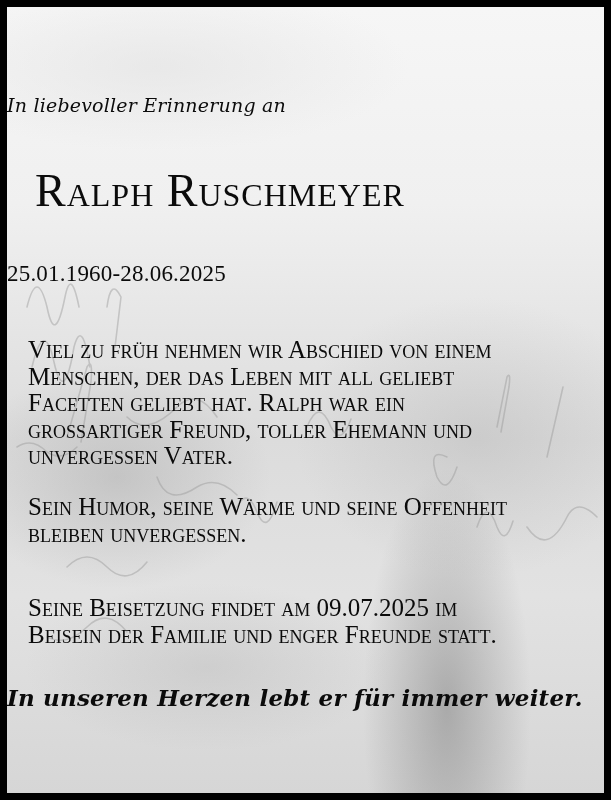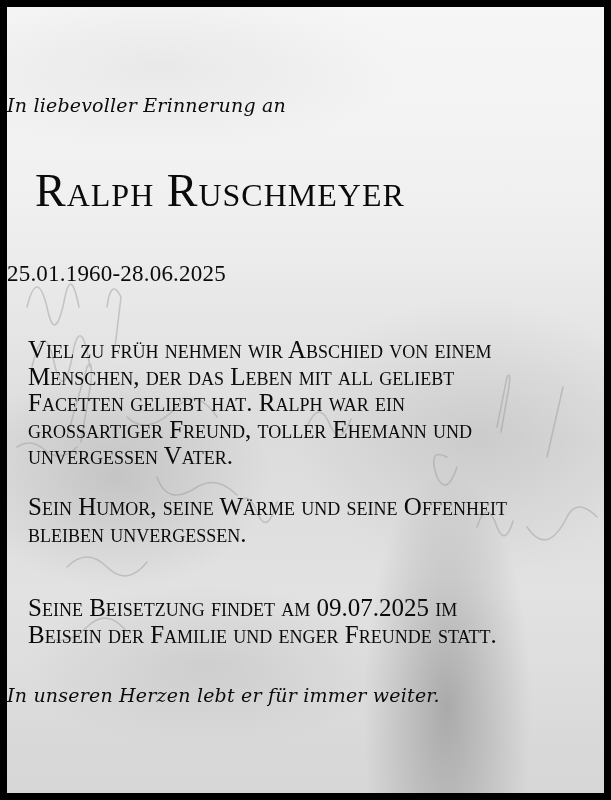--- a/index.html
+++ b/index.html
@@ -38,21 +38,21 @@
       font-family: "Liberation Serif", serif; font-size: 23px; letter-spacing: 0.2px;
     }
     .para {
       position: absolute; left: 0; width: 100%;
       font-family: "Liberation Serif", serif; font-variant: small-caps;
       font-size: 25px; line-height: 26.5px; padding-left: 21px;
     }
     .p1 { top: 330px; }
     .p2 { top: 487px; }
     .p3 { top: 588px; }
-    .outro { position: absolute; top: 677px; left: 0; width: 100%; font-size: 19px; }
+    .outro { position: absolute; top: 677px; left: 0; width: 100%; font-size: 23px; font-weight: bold; }
   </style>
 </head>
 <body>
 
 <div class="card">
   <svg class="scribble" viewBox="0 0 597 786">
     <g fill="none" stroke="#9a9a9a" stroke-width="1.6" opacity="0.45" stroke-linecap="round">
       <path d="M20 300 q10 -40 20 0 q8 40 18 -10 q6 -30 14 10"></path>
       <path d="M25 360 q12 -50 22 -5 q10 45 20 -15 q8 -30 16 20"></path>
       <path d="M10 440 q15 -10 30 5 q15 10 30 -5"></path>

